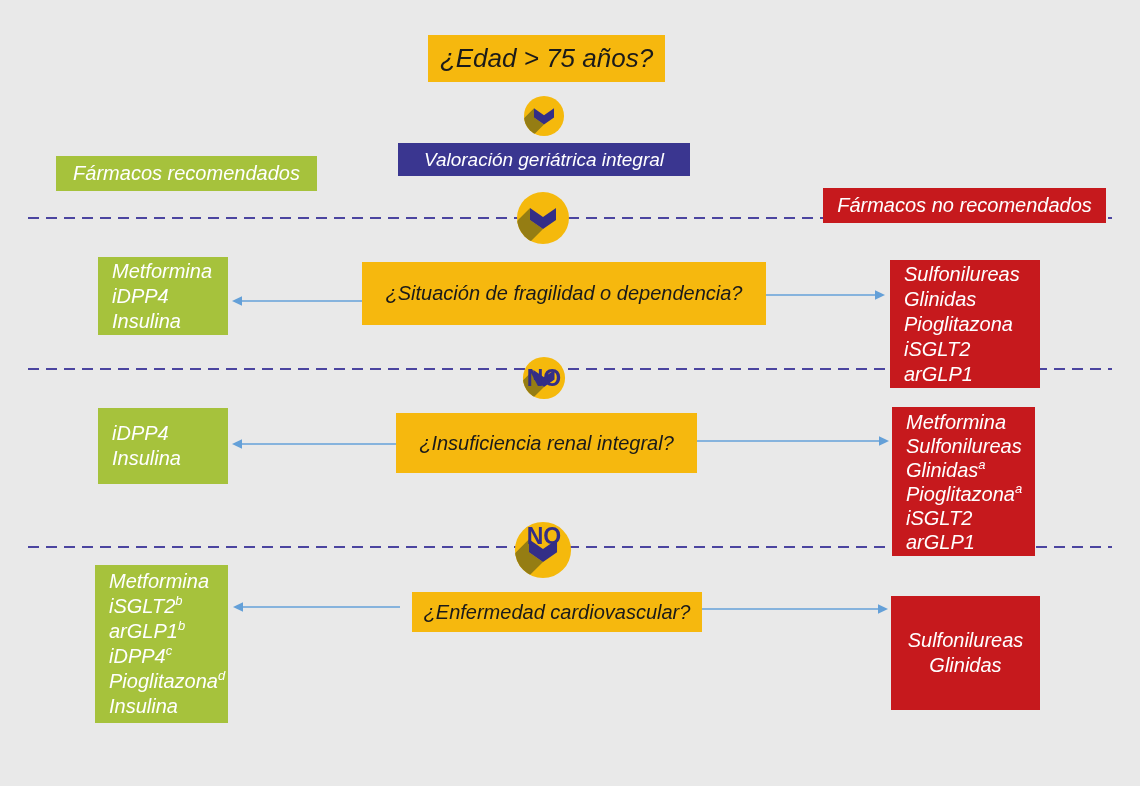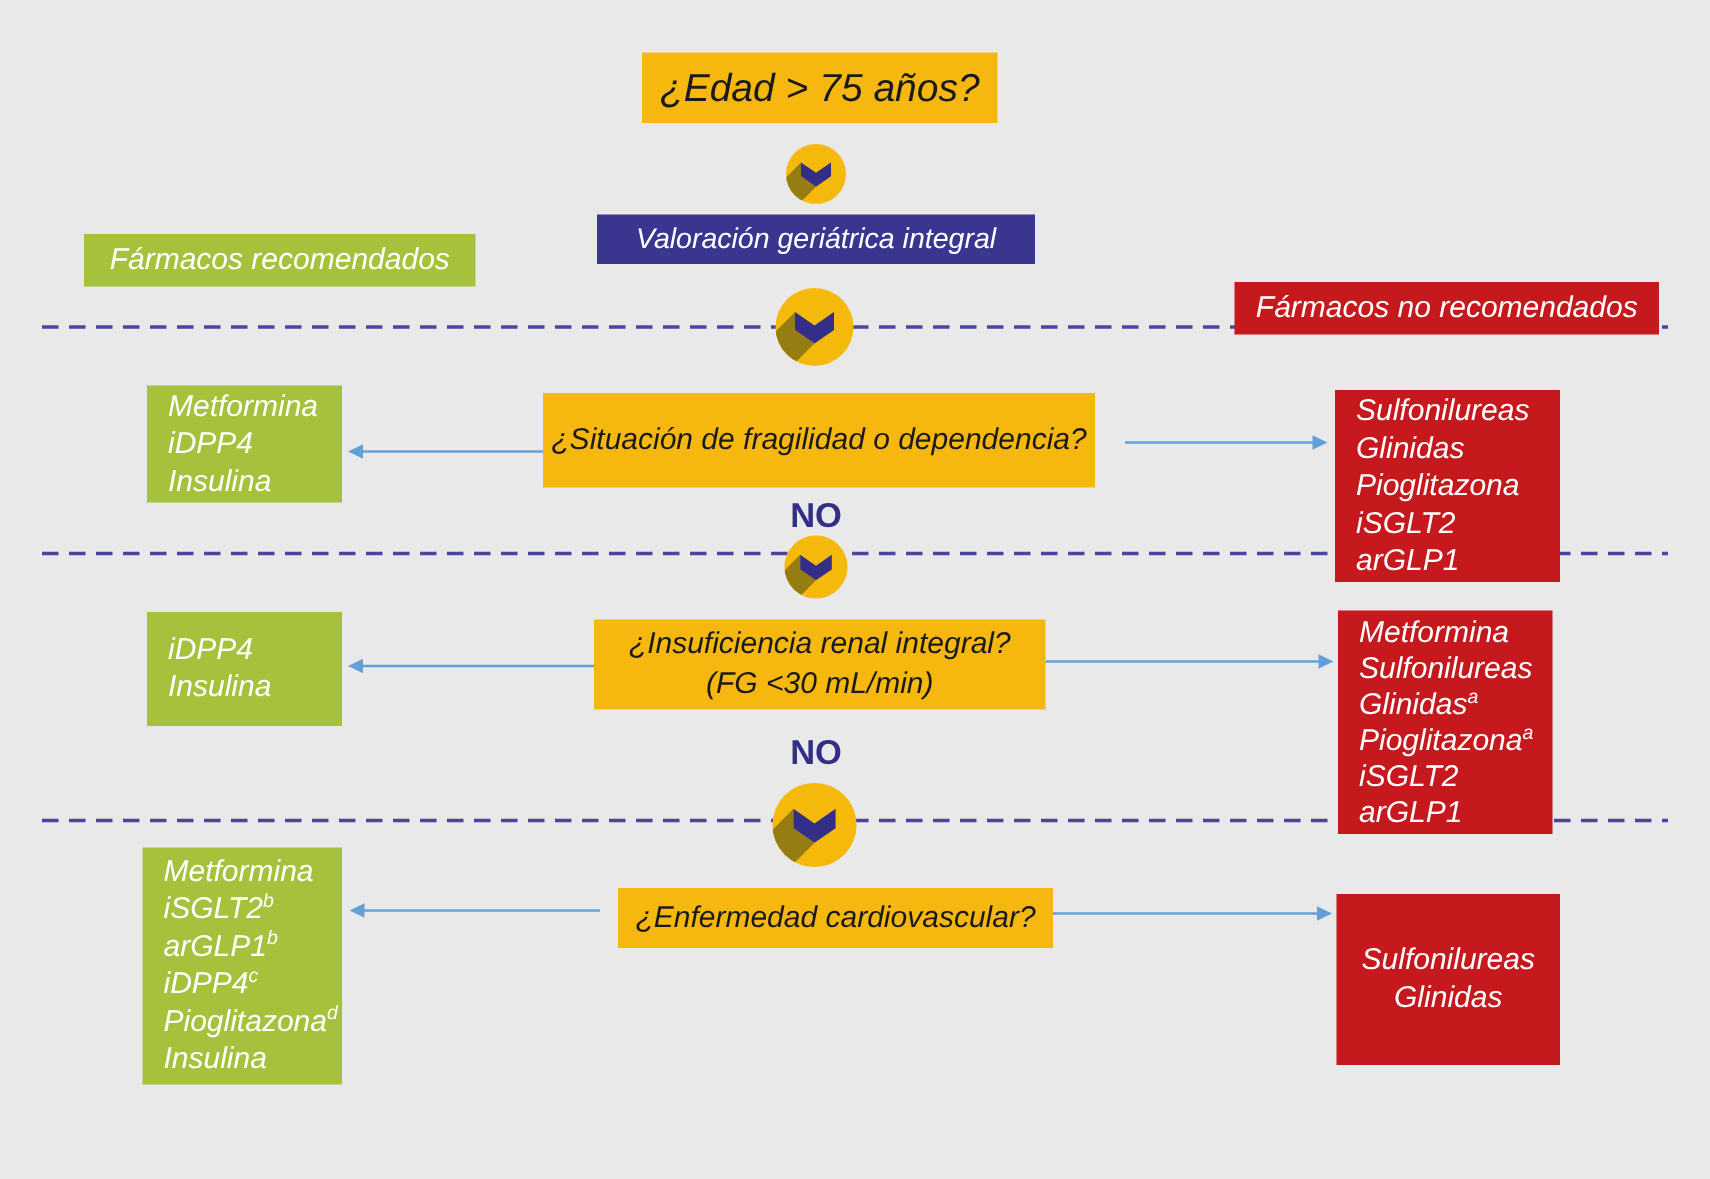--- a/index.html
+++ b/index.html
@@ -15,33 +15,33 @@
   .yellow{background:var(--box-yellow); color:var(--question-text); align-items:center; text-align:center; white-space:nowrap;}
   .indigo{background:var(--box-indigo); color:#fff; align-items:center; text-align:center;}
   .green{background:var(--box-green); color:#fff;}
   .red{background:var(--box-red); color:#fff;margin-top:28px;}
   .title-box{left:428px; top:35px; width:237px; height:47px; font-size:26px;}
   .assessment-box{left:398px; top:143px; width:292px; height:33px; font-size:19px;}
   .col-header{height:35px; font-size:20px; align-items:center; text-align:center;}
   .col-header.green{left:56px; top:156px; width:261px;}
   .col-header.red{left:823px; top:160px; width:283px;}
   .q-box{font-size:20px; line-height:27px;}
-  .s1-q{left:362px; top:262px; width:368px; height:63px;gap:12px;}
+  .s1-q{left:362px; top:262px; width:404px; height:63px;gap:12px;}
   .s2-q{left:396px; top:413px; width:301px; height:60px;}
   .s3-q{left:412px; top:592px; width:290px; height:40px;}
   .drug-box{font-size:20px; line-height:25px; padding-left:14px;}
   .drug-box.centered{padding-left:0; align-items:center; text-align:center;}
   .s1-g{left:98px; top:257px; width:130px; height:78px;}
   .s2-g{left:98px; top:408px; width:130px; height:76px;}
   .s3-g{left:95px; top:565px; width:133px; height:158px;}
   .s1-r{left:890px; top:232px; width:150px; height:128px;}
   .s2-r{left:892px; top:379px; width:143px; height:149px; line-height:24px;}
   .s3-r{left:891px; top:568px; width:149px; height:114px;}
   .drug sup{font-size:0.65em; line-height:0;}
-  .no-label{position:absolute; z-index:1; width:100px; text-align:center; font-size:23px; font-weight:bold; color:var(--no-label);}
+  .no-label{position:absolute; z-index:1; width:100px; text-align:center; font-size:23px; font-weight:bold; color:var(--no-label);margin-top:35px;}
   .s1-no{left:494px; top:330px;}
   .s2-no{left:494px; top:488px;}
 </style>
 </head>
 <body>
 
 <div class="canvas">
 
   <svg class="underlay" width="1140" height="786" viewBox="0 0 1140 786">
     <defs>
@@ -127,21 +127,20 @@
         <div class="drug">Glinidas</div>
         <div class="drug">Pioglitazona</div>
         <div class="drug">iSGLT2</div>
         <div class="drug">arGLP1</div>
       </div>
   </div>
 
   <div>
     <div class="box yellow q-box s2-q">
         <div>¿Insuficiencia renal integral?</div>
-        <div>(FG &lt;30 mL/min)</div>
       </div>
     <div class="no-label s2-no">NO</div>
     <div class="box green drug-box s2-g">
         <div class="drug">iDPP4</div>
         <div class="drug">Insulina</div>
       </div>
     <div class="box red drug-box s2-r">
         <div class="drug">Metformina</div>
         <div class="drug">Sulfonilureas</div>
         <div class="drug">Glinidas<sup>a</sup></div>

